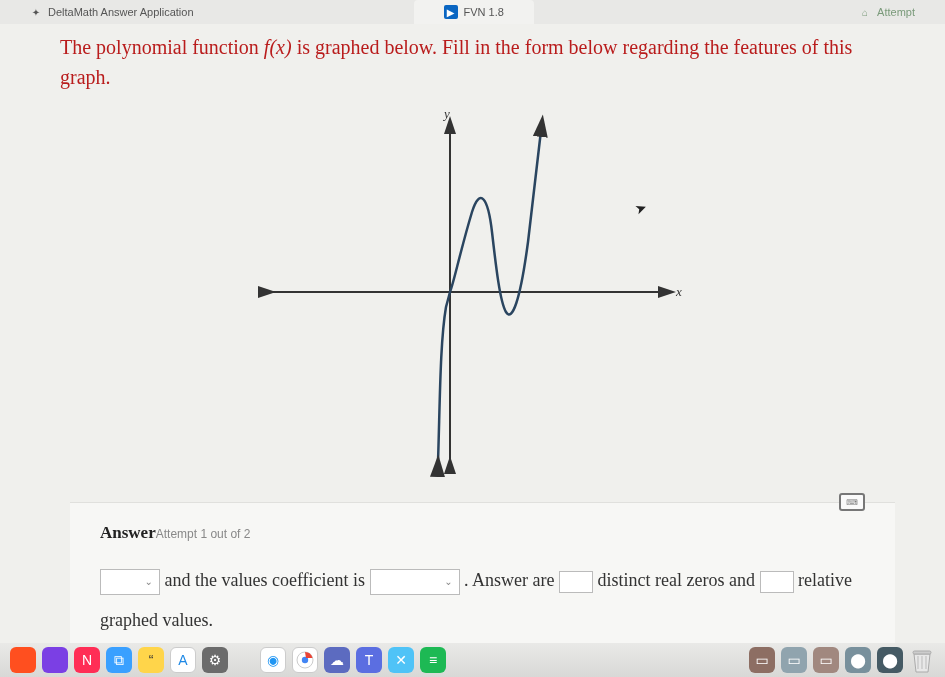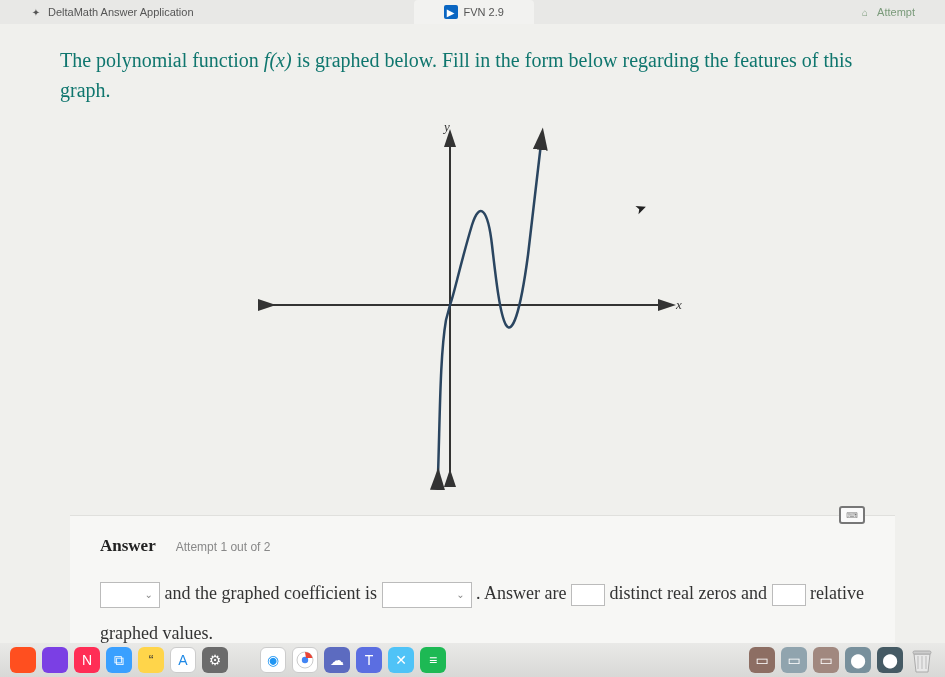--- a/index.html
+++ b/index.html
@@ -39,40 +39,39 @@
     .tab-icon {
       width: 12px; height: 12px;
       display: inline-flex; align-items: center; justify-content: center;
       font-size: 10px;
     }
     .content {
       padding: 8px 40px 0 60px;
     }
     .prompt {
       font-size: 20px;
-      color: #0f766e;
+      color: #b91c1c;
       line-height: 1.5;
-      margin-top: 13px;
     }
     .fx { font-style: italic; font-family: 'Times New Roman', serif; }
     .graph-wrap {
       width: 460px;
       height: 380px;
       margin: 10px auto 20px 180px;
       position: relative;
     }
     .answer-panel {
       background: #f7f7f5;
       border-top: 1px solid #e0e0dd;
       padding: 20px 30px 10px 30px;
       margin: 0 10px;
       position: relative;
     }
     .ans-head {
-      display: flex; align-items: baseline; gap: 20px;
+      display: flex; align-items: baseline; gap: 0;
       margin-bottom: 18px;
     }
     .ans-title { font-weight: bold; font-size: 17px; color: #222; }
     .attempt { font-size: 12px; color: #888; font-family: Arial, sans-serif; text-align: right; }
     .sentence {
       font-size: 18px; color: #333; line-height: 2.2;
     }
     .dropdown {
       display: inline-flex; align-items: center;
       border: 1px solid #bbb;
@@ -133,21 +132,21 @@
 </head>
 <body>
 
 <div class="tab-bar">
   <div class="tab">
     <span class="tab-icon">✦</span>
     <span>DeltaMath Answer Application</span>
   </div>
   <div class="tab center">
     <span class="tab-icon" style="background:#0a66c2;color:#fff;border-radius:2px;width:14px;height:14px;">▶</span>
-    <span>FVN 2.9</span>
+    <span>FVN 1.8</span>
   </div>
   <div class="tab right">
     <span class="tab-icon">⌂</span>
     <span>Attempt</span>
   </div>
 </div>
 
 <div class="content">
   <p class="prompt">
     <span>The polynomial function </span><span class="fx">f(x)</span><span> is graphed below. Fill in the form below regarding the features of this graph.</span>
@@ -184,21 +183,21 @@
     <div class="keyboard-icon">⌨</div>
     <div class="ans-head">
       <span class="ans-title">Answer</span>
       <span class="attempt">Attempt 1 out of 2</span>
     </div>
     <div class="sentence">
       <span class="dropdown">
         <span></span>
         <span class="chev">⌄</span>
       </span>
-      <span> and the graphed coefficient is </span>
+      <span> and the values coefficient is </span>
       <span class="dropdown" style="min-width:90px">
         <span></span>
         <span class="chev">⌄</span>
       </span>
       <span> . Answer are </span>
       <span class="numbox"></span>
       <span> distinct real zeros and </span>
       <span class="numbox"></span>
       <span> relative graphed values.</span>
     </div>

